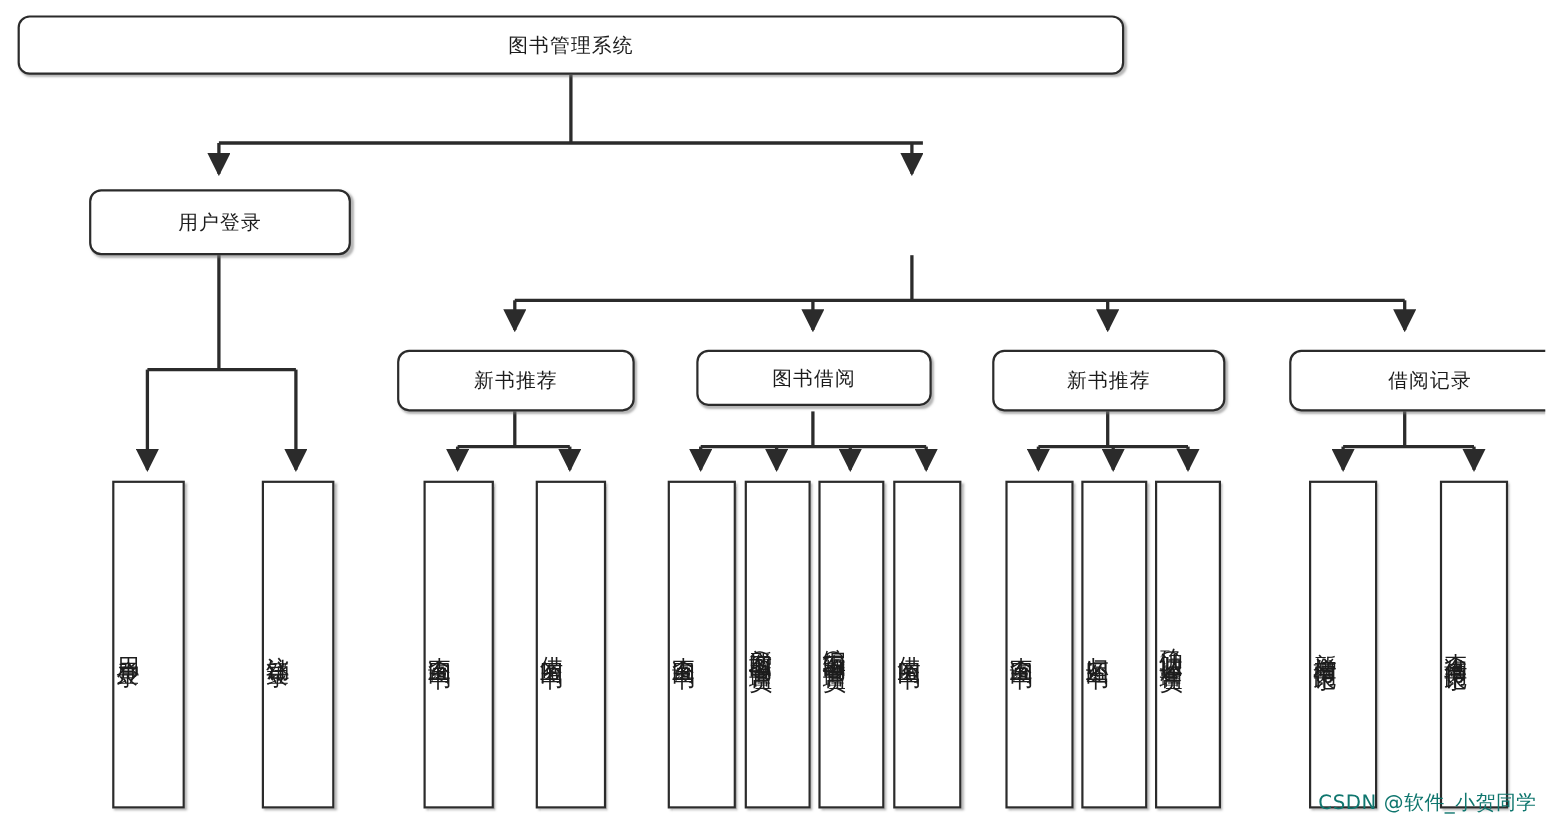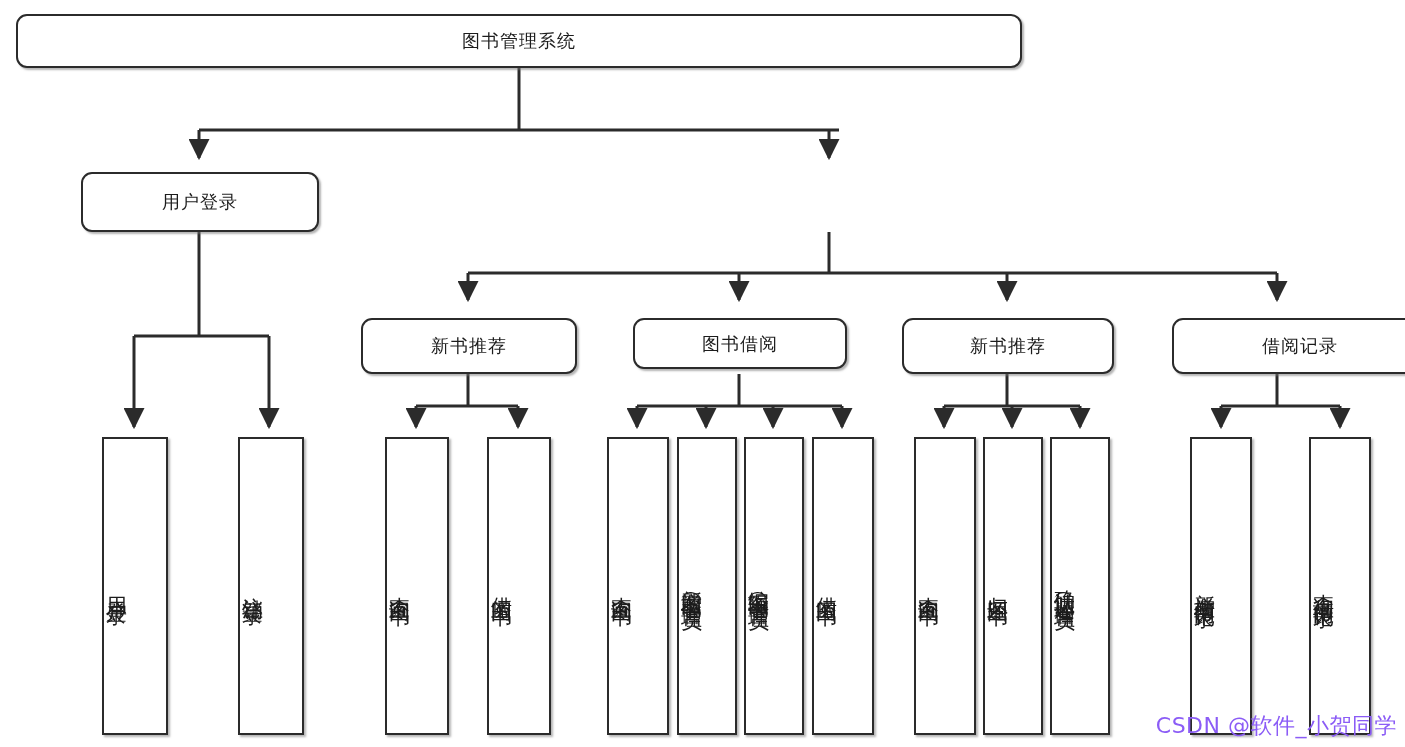--- a/index.html
+++ b/index.html
@@ -56,22 +56,22 @@
   
   .node.vert {
     flex-direction: column;
     justify-content: center;
     padding-top: 0;
   }
   .watermark {
     position: absolute;
     right: 8px;
     bottom: 6px;
-    font-size: 22px;
-    color: #8b5cf6;
+    font-size: 18px;
+    color: #0f766e;
     z-index: 5;
     letter-spacing: 0.5px;
     white-space: nowrap;
   }
 </style>
 </head>
 <body>
 
 <div id="canvas">
 

